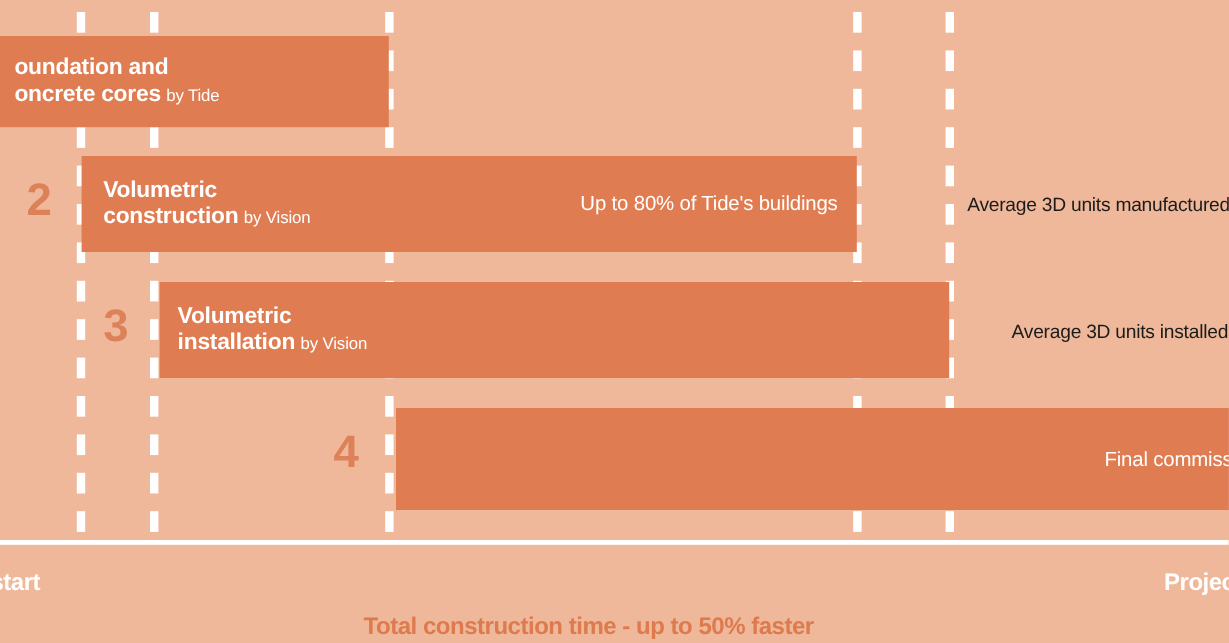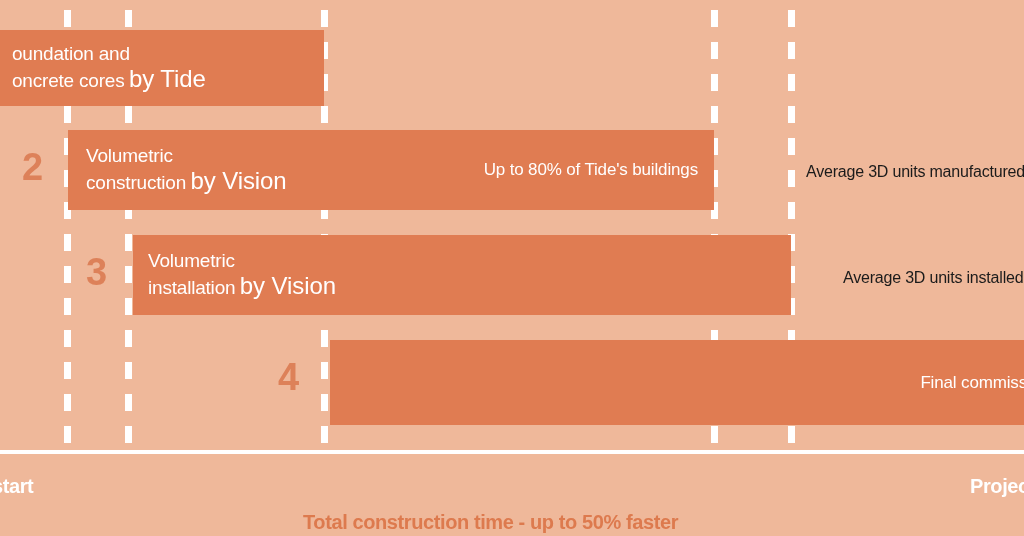--- a/index.html
+++ b/index.html
@@ -67,26 +67,26 @@
     align-items: center;
     box-sizing: border-box;
   }
   .bar-label {
     color: #ffffff;
     line-height: 1.18;
     white-space: nowrap;
   }
   .bar-title {
     font-size: 19px;
-    font-weight: normal;
+    font-weight: bold;
     letter-spacing: -0.2px;
     margin-top: 24px;
   }
   .bar-by {
-    font-size: 24px;
+    font-size: 14px;
     font-weight: normal;
     letter-spacing: -0.1px;
   }
   .bar-note {
     position: absolute;
     right: 16px;
     color: #ffffff;
     font-size: 17px;
     font-weight: normal;
     letter-spacing: -0.15px;

